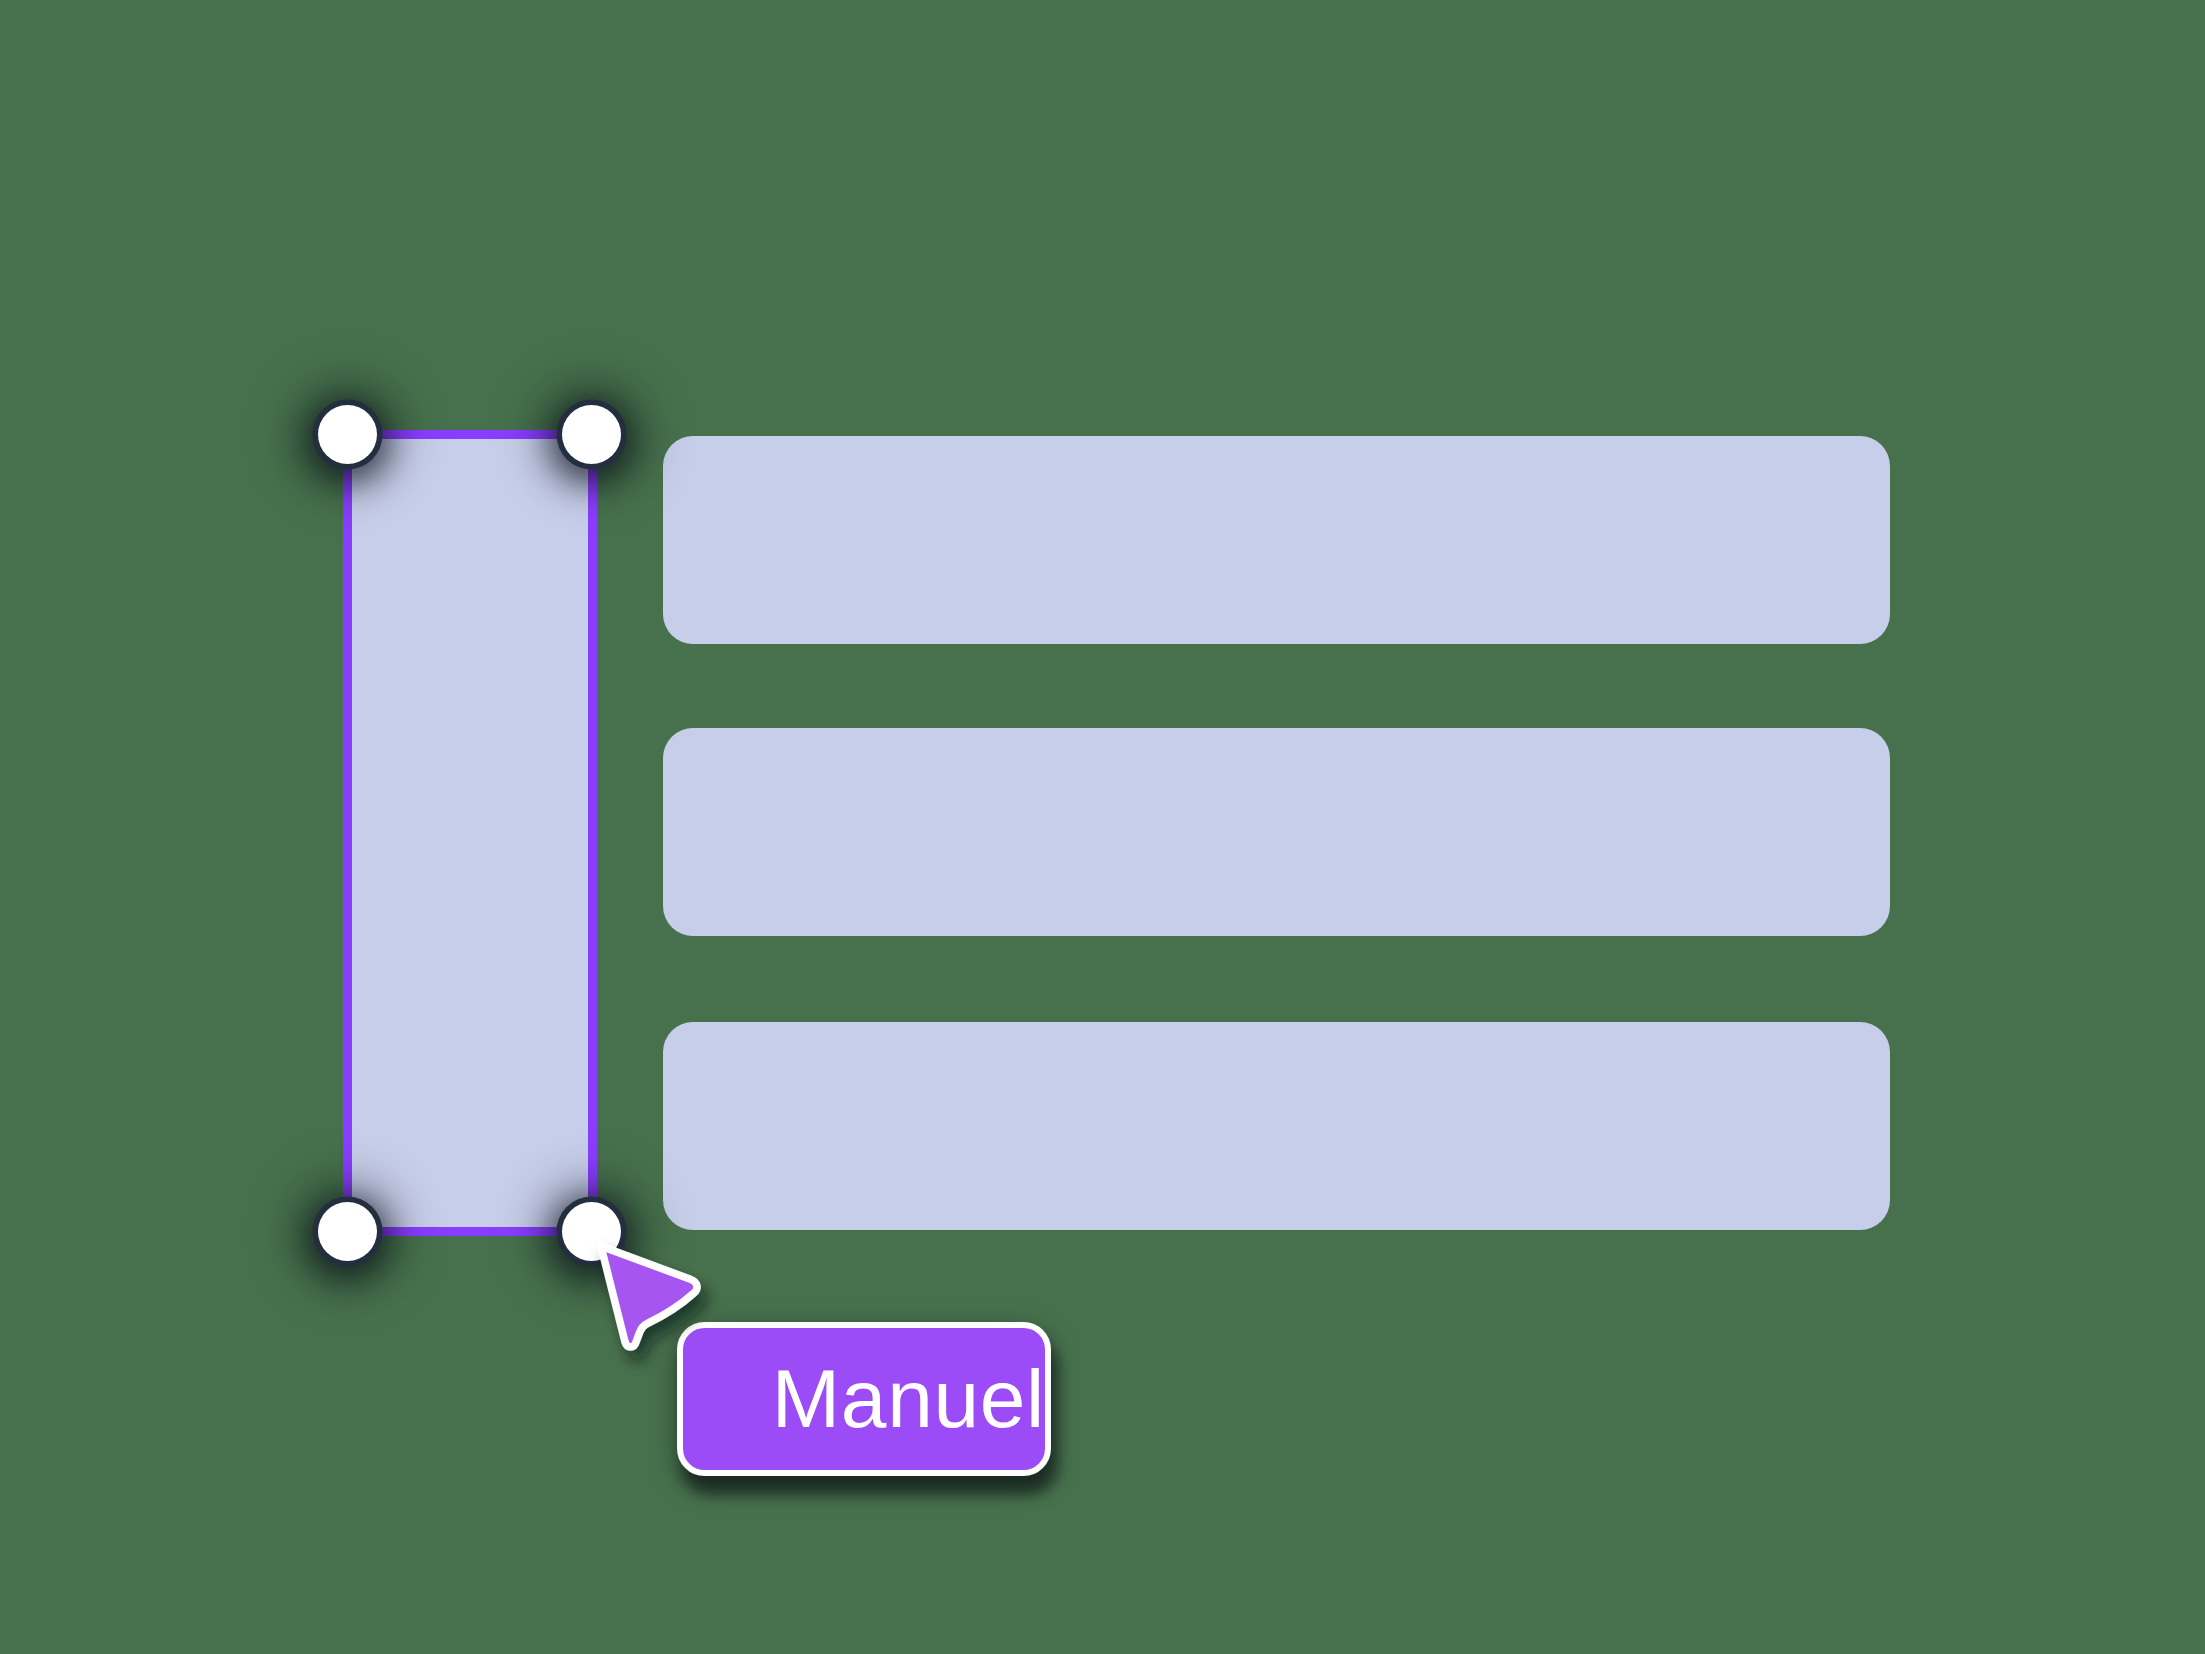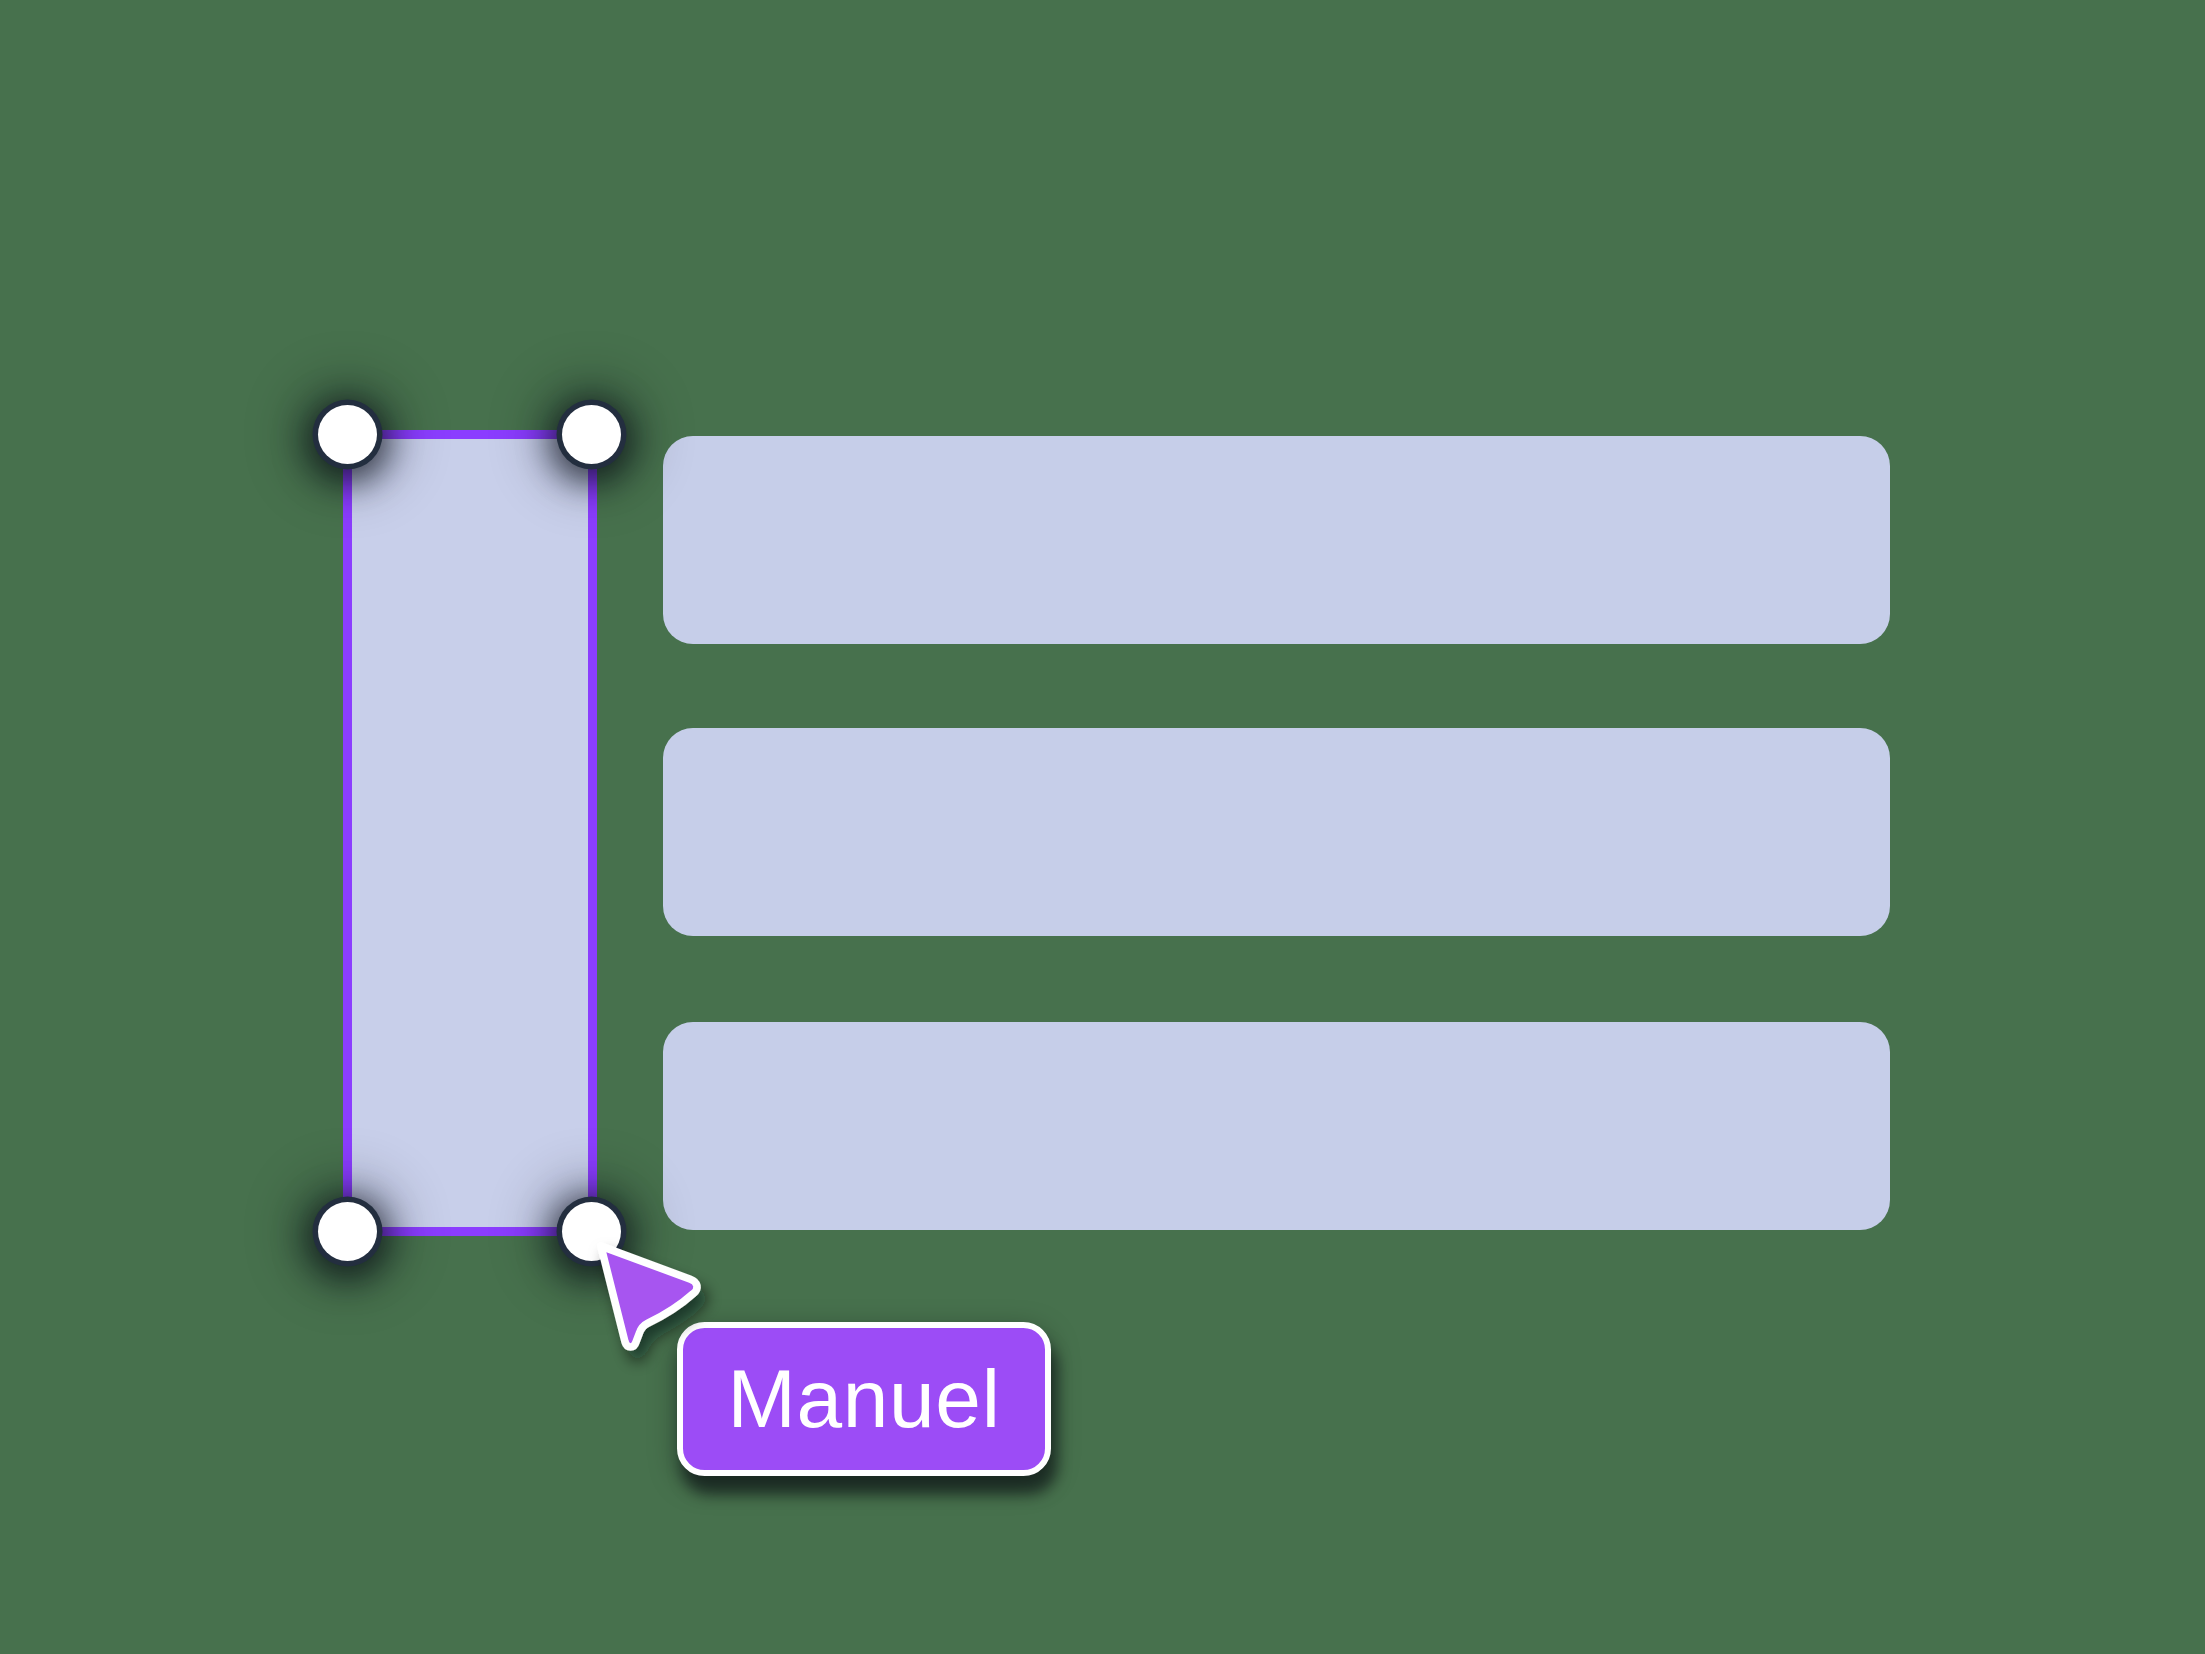--- a/index.html
+++ b/index.html
@@ -73,21 +73,21 @@
 
   
   .badge{
     position:absolute;
     left:677px;top:1322px;width:374px;height:154px;
     box-sizing:border-box;
     background:var(--badge-fill);
     border:6.2px solid var(--badge-border);
     border-radius:27.6px;
     box-shadow:5.5px 18px 13.8px rgba(5,8,15,0.55), 0 8.3px 27.6px rgba(5,8,15,0.35);
-    display:flex;align-items:center;justify-content:center;
+    display:flex;align-items:center;justify-content:flex-end;
     z-index:3;
   }
   .badge span{
     color:var(--badge-text);
     font-size:82px;
     line-height:1;
     letter-spacing:0.7px;
     font-weight:400;
   }
 </style>

